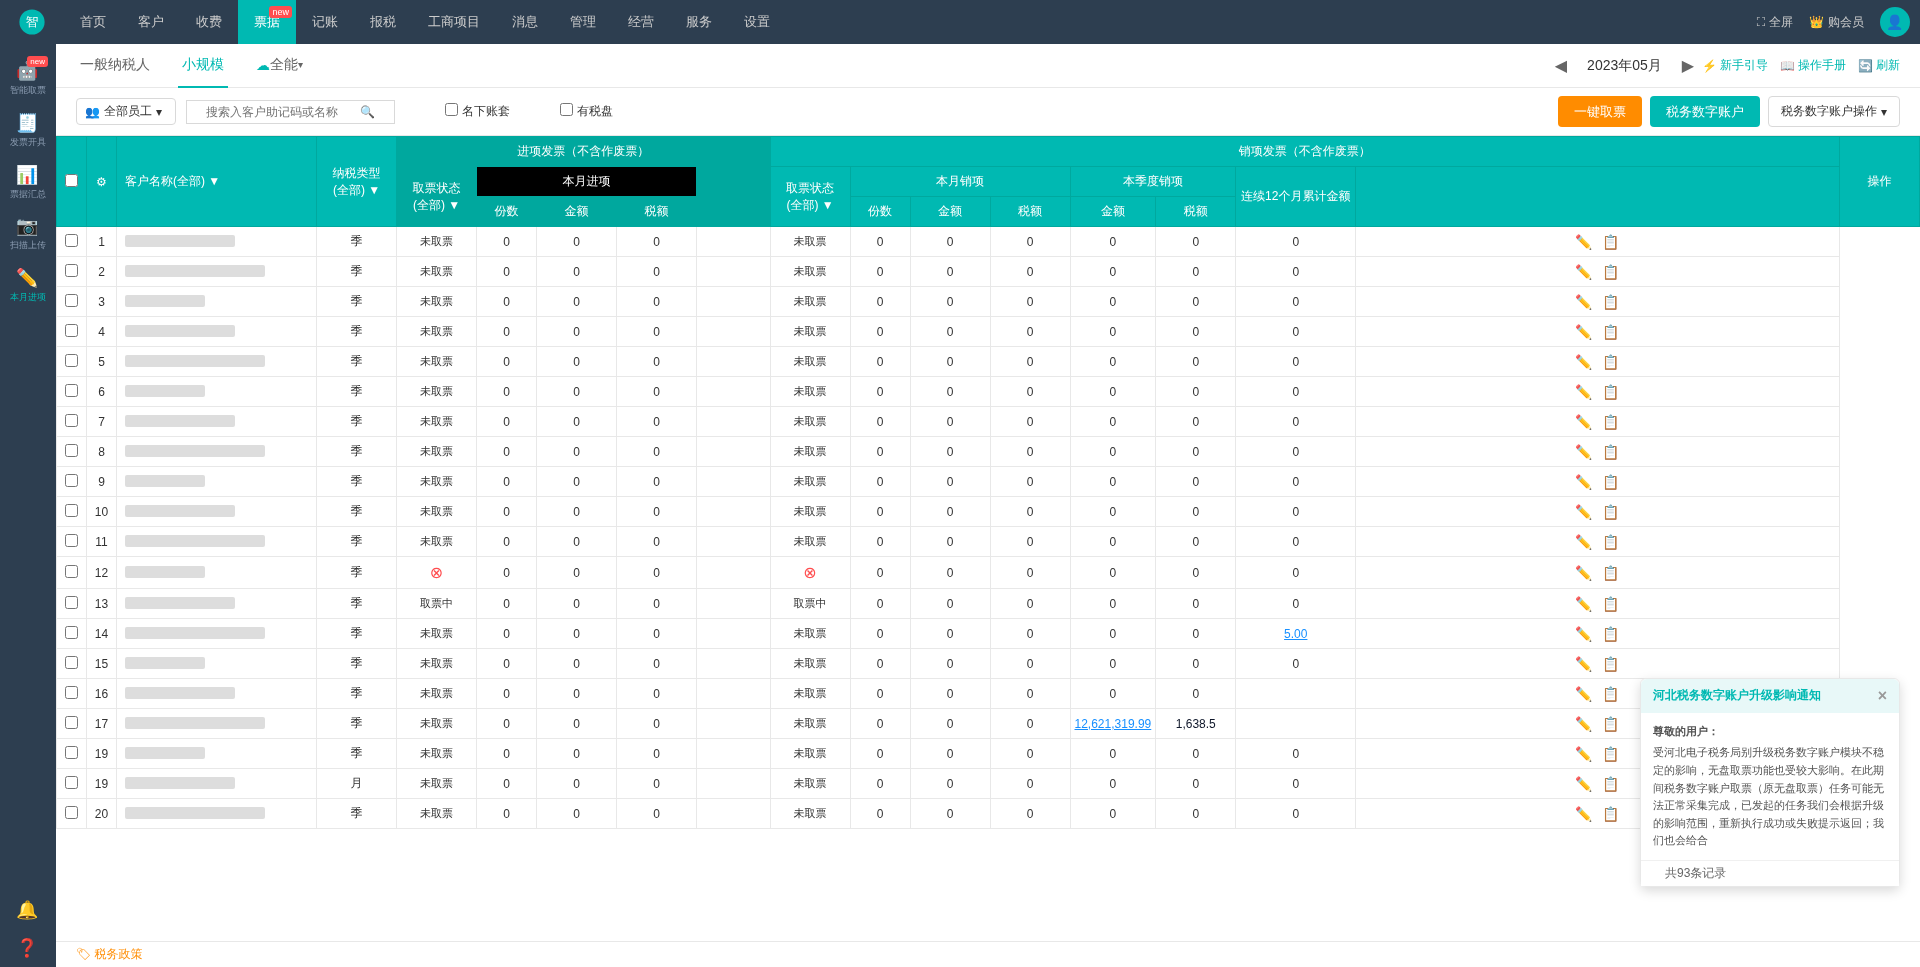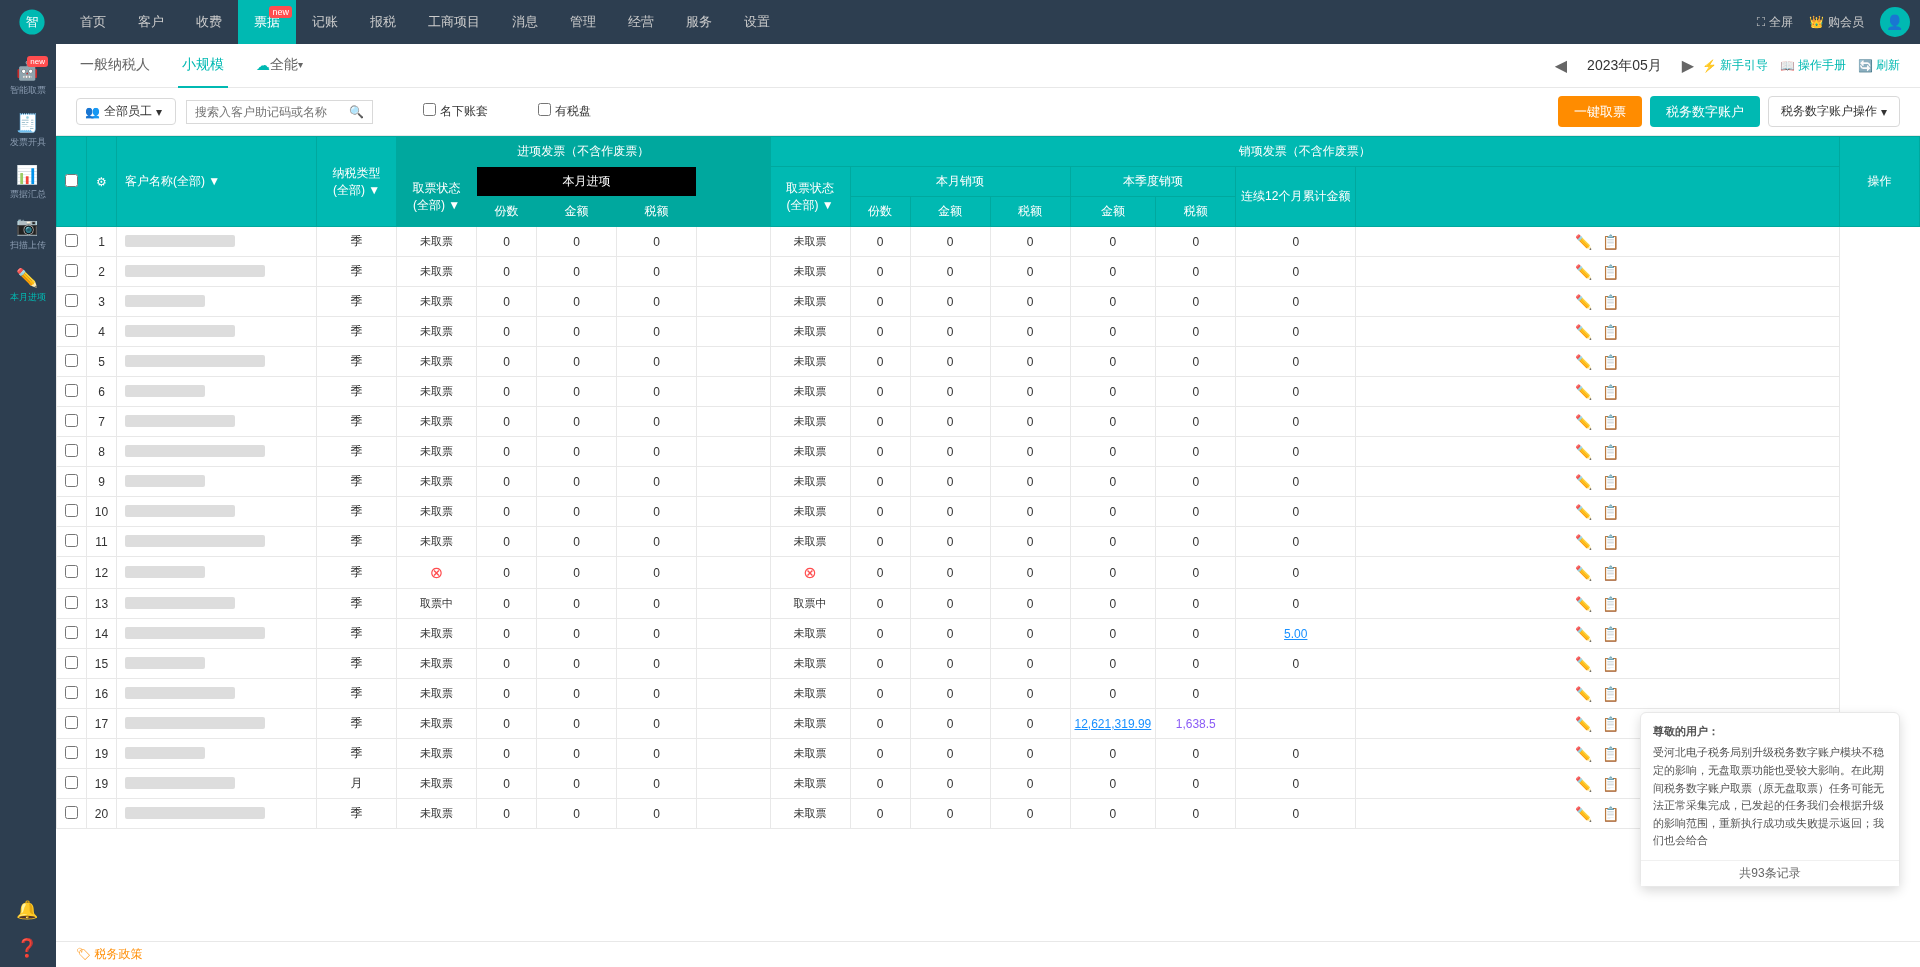--- a/index.html
+++ b/index.html
@@ -28,21 +28,21 @@
     
     .main-content { flex: 1; display: flex; flex-direction: column; overflow: hidden; background: #f0f2f5; }
     .sub-tab { padding: 0 4px; height: 44px; display: flex; align-items: center; cursor: pointer; font-size: 14px; color: #666; border-bottom: 2px solid transparent; }
     .sub-tab.active { color: #00b9b2; border-bottom: 2px solid #00b9b2; }
     .date-nav-btn { cursor: pointer; color: #666; font-size: 16px; padding: 2px 8px; }
     .date-nav-text { font-size: 14px; font-weight: normal; color: #333; }
 
     
     .toolbar { display: flex; align-items: center; background: #fff; padding: 8px 20px; gap: 10px; border-bottom: 1px solid #e8e8e8; }
     .employee-select { display: flex; align-items: center; background: #fff; border: 1px solid #d9d9d9; border-radius: 4px; padding: 4px 8px; gap: 4px; cursor: pointer; font-size: 12px; min-width: 100px; }
-    .search-input-wrap { display: flex; align-items: center; border: 1px solid #d9d9d9; border-radius: 0; padding: 4px 8px; gap: 4px; min-width: 180px; }
+    .search-input-wrap { display: flex; align-items: center; border: 1px solid #d9d9d9; border-radius: 0; padding: 4px 19px; gap: 4px; min-width: 180px; }
     .search-input-wrap input { border: none; outline: none; font-size: 12px; width: 150px; }
     .checkbox-label { display: flex; align-items: flex-start; gap: 4px; cursor: pointer; font-size: 12px; margin-left: 40px; }
     .toolbar-right { margin-left: auto; display: flex; gap: 8px; }
     .btn-orange { background: #ff8c00; color: #fff; border: none; border-radius: 4px; padding: 6px 16px; cursor: pointer; font-size: 13px; }
     .btn-teal { background: #00b9b2; color: #fff; border: none; border-radius: 4px; padding: 6px 16px; cursor: pointer; font-size: 13px; }
     .btn-outline { background: #fff; color: #333; border: 1px solid #d9d9d9; border-radius: 4px; padding: 6px 12px; cursor: pointer; font-size: 12px; display: flex; align-items: center; gap: 4px; }
 
     
     .table-container { flex: 1; overflow-y: auto; overflow-x: auto; background: #fff; margin: 0; }
     table { width: 100%; border-collapse: collapse; font-size: 12px; }
@@ -57,21 +57,21 @@
 
     
     .status-bar { background: #fff; border-top: 1px solid #e8e8e8; padding: 4px 20px; display: flex; align-items: center; }
     .status-bar a { color: #ff8c00; text-decoration: none; font-size: 12px; }
 
     
     .notification-popup { position: fixed; bottom: 80px; right: 20px; width: 260px; background: #fff; border: 1px solid #e8e8e8; border-radius: 6px; box-shadow: 0 4px 12px rgba(0,0,0,0.15); z-index: 100; }
     .popup-header { background: #e8f8f8; padding: 8px 12px; display: flex; justify-content: space-between; align-items: center; border-radius: 6px 6px 0 0; font-size: 12px; font-weight: bold; color: #00b9b2; }
     .popup-body { padding: 10px 12px; font-size: 11px; color: #555; line-height: 1.6; }
     .popup-close { cursor: pointer; color: #999; font-size: 16px; }
-    .record-count { font-size: 12px; color: #666; text-align: center; padding: 4px 36px; background: #fff; border-top: 1px solid #f0f0f0; }
+    .record-count { font-size: 12px; color: #666; text-align: left; padding: 4px 24px; background: #fff; border-top: 1px solid #f0f0f0; }
 
     
     .sub-tabs-row { display: flex; align-items: center; background: #fff; border-bottom: 1px solid #e8e8e8; height: 44px; padding: 0 20px; }
     .sub-tabs-left { display: flex; align-items: center; gap: 24px; flex: 1; }
     .sub-tabs-center { display: flex; align-items: center; gap: 12px; }
     .sub-tabs-right { display: flex; align-items: center; gap: 12px; margin-left: auto; }
     .link-btn { color: #00b9b2; cursor: pointer; font-size: 12px; display: flex; align-items: center; gap: 3px; }
 
     input[type="checkbox"] { cursor: pointer; }
   </style>
@@ -608,21 +608,21 @@
     <td class="status-badge ">未取票</td>
     <td>0</td>
     <td>0</td>
     <td>0</td>
     <td></td>
     <td class="status-badge ">未取票</td>
     <td>0</td>
     <td>0</td>
     <td>0</td>
     <td><span style="color:#1890ff;text-decoration:underline;cursor:pointer;">12,621,319.99</span></td>
-    <td><span style="color:#8b5cf6;">1,638.5</span></td>
+    <td><span style="color:#0f172a;">1,638.5</span></td>
     <td></td>
     <td>
       <span class="icon-btn">✏️</span>
       <span class="icon-btn">📋</span>
     </td>
   </tr>
             <tr>
     <td><input type="checkbox" style=""></td>
     <td>19</td>
     <td class="td-name"><span class="blurred" style="width:80px;">███████</span></td>
@@ -692,18 +692,22 @@
       </table>
     </div>
 
     <div class="status-bar">
       <a href="#">🏷 税务政策</a>
     </div>
   </div>
 </div>
 
 <div class="notification-popup">
+  <div class="popup-header">
+    <span>河北税务数字账户升级影响通知</span>
+    <span class="popup-close">×</span>
+  </div>
   <div class="popup-body">
     <div style="font-weight:bold;margin-bottom:4px;">尊敬的用户：</div>
     <div>受河北电子税务局别升级税务数字账户模块不稳定的影响，无盘取票功能也受较大影响。在此期间税务数字账户取票（原无盘取票）任务可能无法正常采集完成，已发起的任务我们会根据升级的影响范围，重新执行成功或失败提示返回；我们也会给合</div>
   </div>
   <div class="record-count">共93条记录</div>
 </div>
 
 </body></html>

